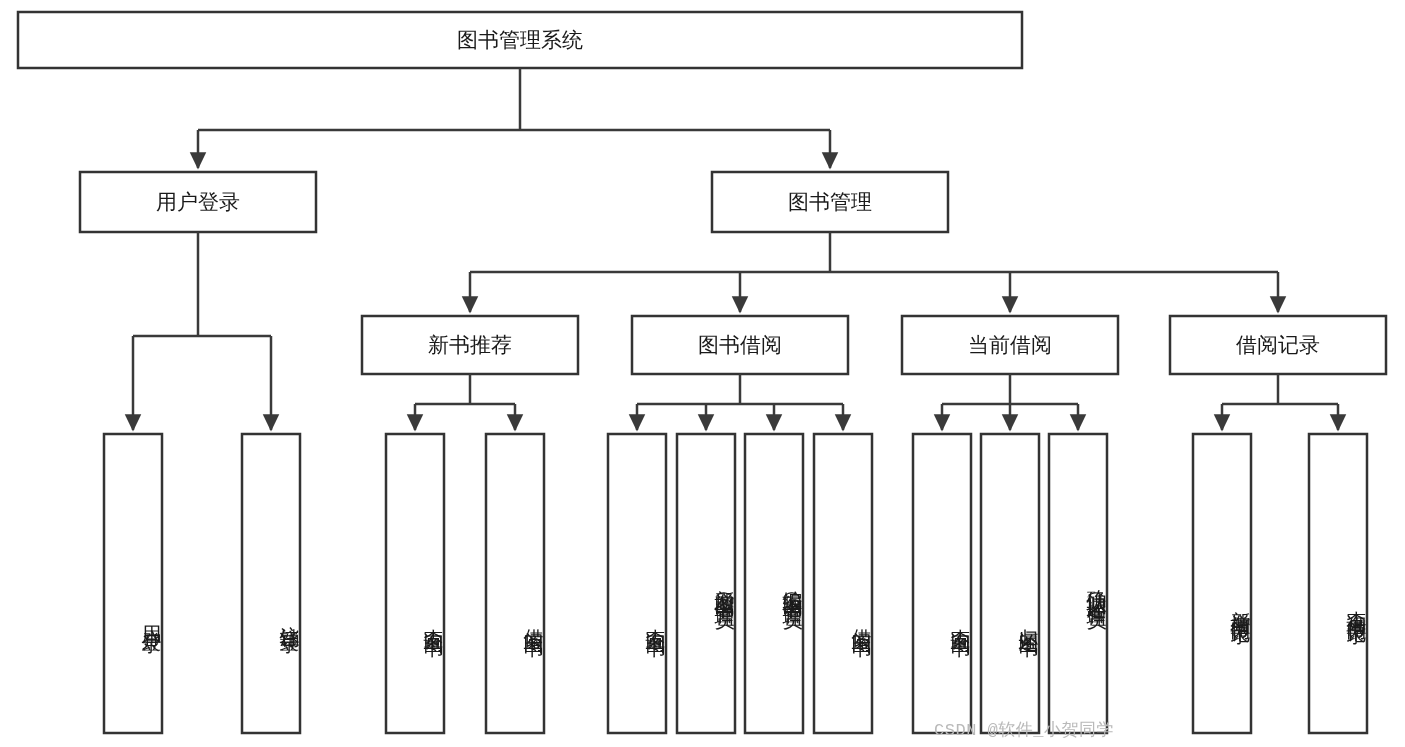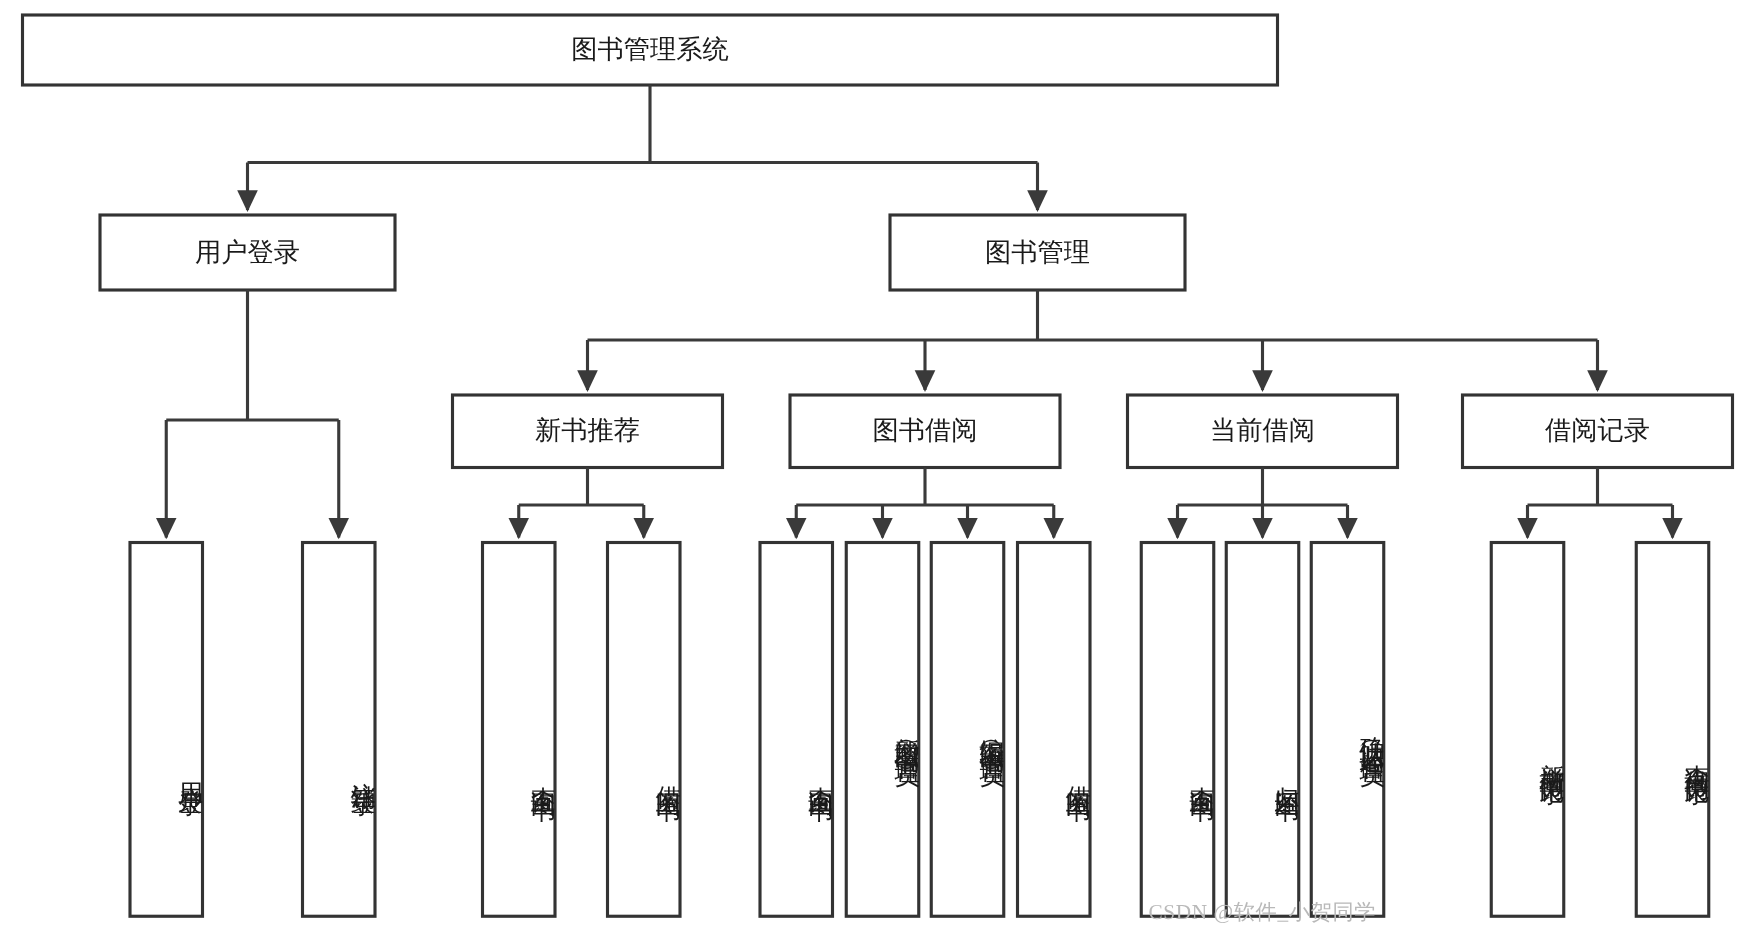--- a/index.html
+++ b/index.html
@@ -59,23 +59,23 @@
     letter-spacing: 3px;
     line-height: 1;
     white-space: nowrap;
     display: flex;
     align-items: flex-start;
     justify-content: center;
     pointer-events: none;
   }
   .watermark {
     position: absolute;
-    right: 21px;
+    right: 8px;
     bottom: 6px;
-    font-family: Liberation Serif, serif;
+    font-family: Liberation Mono, monospace;
     font-size: 17px;
     color: #b9b9b9;
     white-space: nowrap;
     letter-spacing: 0.5px;
   }
 </style>
 </head>
 <body>
 
 <div id="diagram-root">

